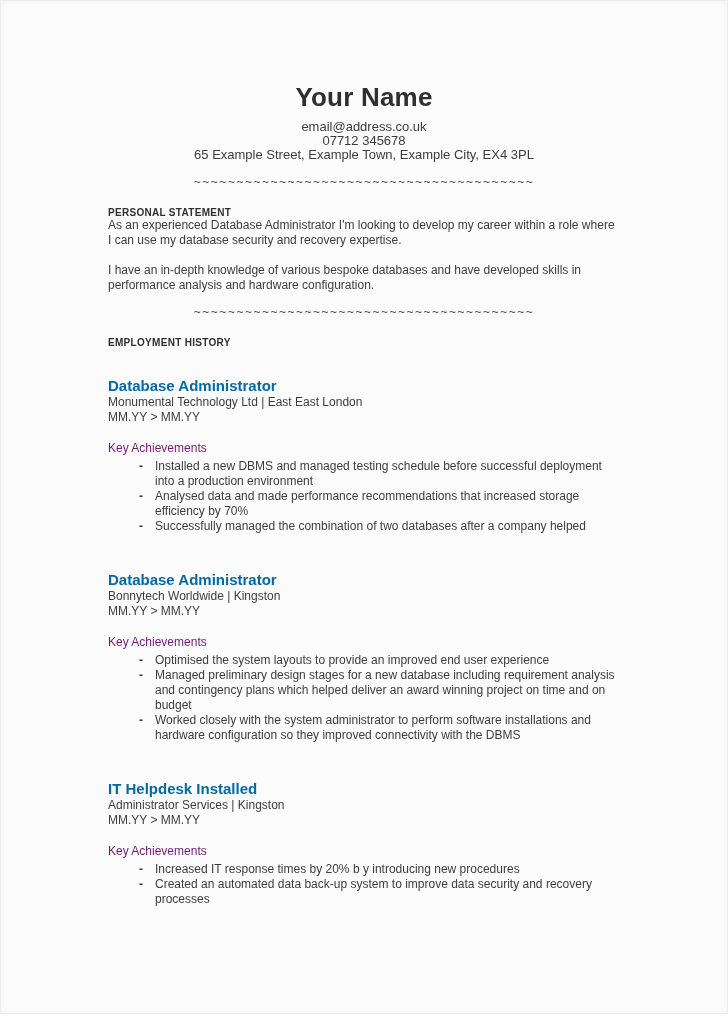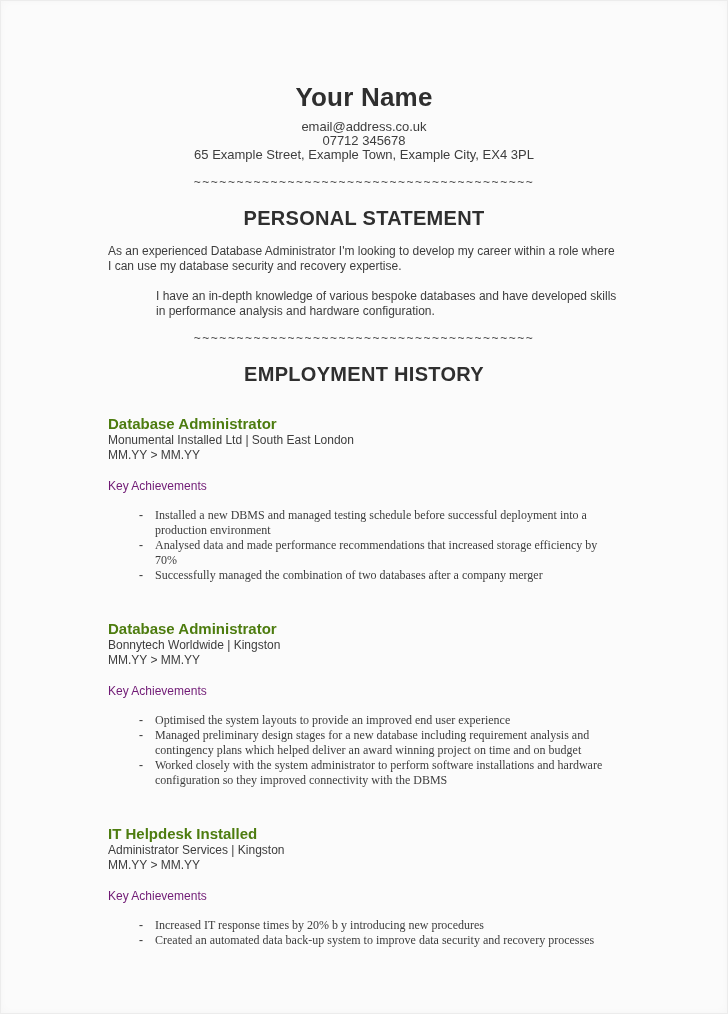--- a/index.html
+++ b/index.html
@@ -35,59 +35,57 @@
   .separator {
     text-align: center;
     font-size: 12px;
     letter-spacing: 1.5px;
     color: #4a4a4a;
     margin-top: 13px;
     white-space: nowrap;
     overflow: hidden;
   }
   .section-heading {
-    font-size: 20px;
+    font-size: 10px;
     font-weight: bold;
-    text-align: center;
+    text-align: left;
     color: #2f2f2f;
     letter-spacing: 0.3px;
     margin-top: 18px;
   }
   .statement-paragraph {
     font-size: 12px;
     line-height: 15px;
-    margin-top: 14px;
     color: #3d3d3d;
   }
-  .statement-paragraph + .statement-paragraph { margin-top: 15px; margin-left: 48px; }
+  .statement-paragraph + .statement-paragraph { margin-top: 15px; }
   .sep-after-statement { margin-top: 12px; }
   .job-entry { margin-top: 37px; }
   .job-entry.first { margin-top: 29px; }
   .job-title {
     font-size: 15px;
     font-weight: bold;
-    color: #4d7c0f;
+    color: #0369a1;
     line-height: 18px;
   }
   .job-company, .job-dates {
     font-size: 12px;
     line-height: 15px;
     color: #3d3d3d;
   }
   .achievements-label {
     font-size: 12px;
     line-height: 15px;
     margin-top: 16px;
     color: #701a75;
   }
   ul.achievements {
     list-style: none;
-    margin-top: 14px;
+    margin-top: 3px;
     padding-left: 47px;
-    font-family: Liberation Serif, serif;
   }
   ul.achievements li {
     position: relative;
     font-size: 12px;
     line-height: 15px;
     color: #3d3d3d;
   }
   ul.achievements li::before {
     content: "-";
     position: absolute;
@@ -116,27 +114,27 @@
 
   <p class="statement-paragraph">As an experienced Database Administrator I'm looking to develop my career within a role where I can use my database security and recovery expertise.</p>
   <p class="statement-paragraph">I have an in-depth knowledge of various bespoke databases and have developed skills in performance analysis and hardware configuration.</p>
 
   <div class="separator sep-after-statement">~~~~~~~~~~~~~~~~~~~~~~~~~~~~~~~~~~~~~~~~</div>
 
   <div class="section-heading">EMPLOYMENT HISTORY</div>
 
   <section class="job-entry first">
     <div class="job-title">Database Administrator</div>
-    <div class="job-company">Monumental Installed Ltd | South East London</div>
+    <div class="job-company">Monumental Technology Ltd | East East London</div>
     <div class="job-dates">MM.YY &gt; MM.YY</div>
     <div class="achievements-label">Key Achievements</div>
     <ul class="achievements">
       <li>Installed a new DBMS and managed testing schedule before successful deployment into a production environment</li>
       <li>Analysed data and made performance recommendations that increased storage efficiency by 70%</li>
-      <li>Successfully managed the combination of two databases after a company merger</li>
+      <li>Successfully managed the combination of two databases after a company helped</li>
     </ul>
   </section>
 
   <section class="job-entry">
     <div class="job-title">Database Administrator</div>
     <div class="job-company">Bonnytech Worldwide | Kingston</div>
     <div class="job-dates">MM.YY &gt; MM.YY</div>
     <div class="achievements-label">Key Achievements</div>
     <ul class="achievements">
       <li>Optimised the system layouts to provide an improved end user experience</li>

